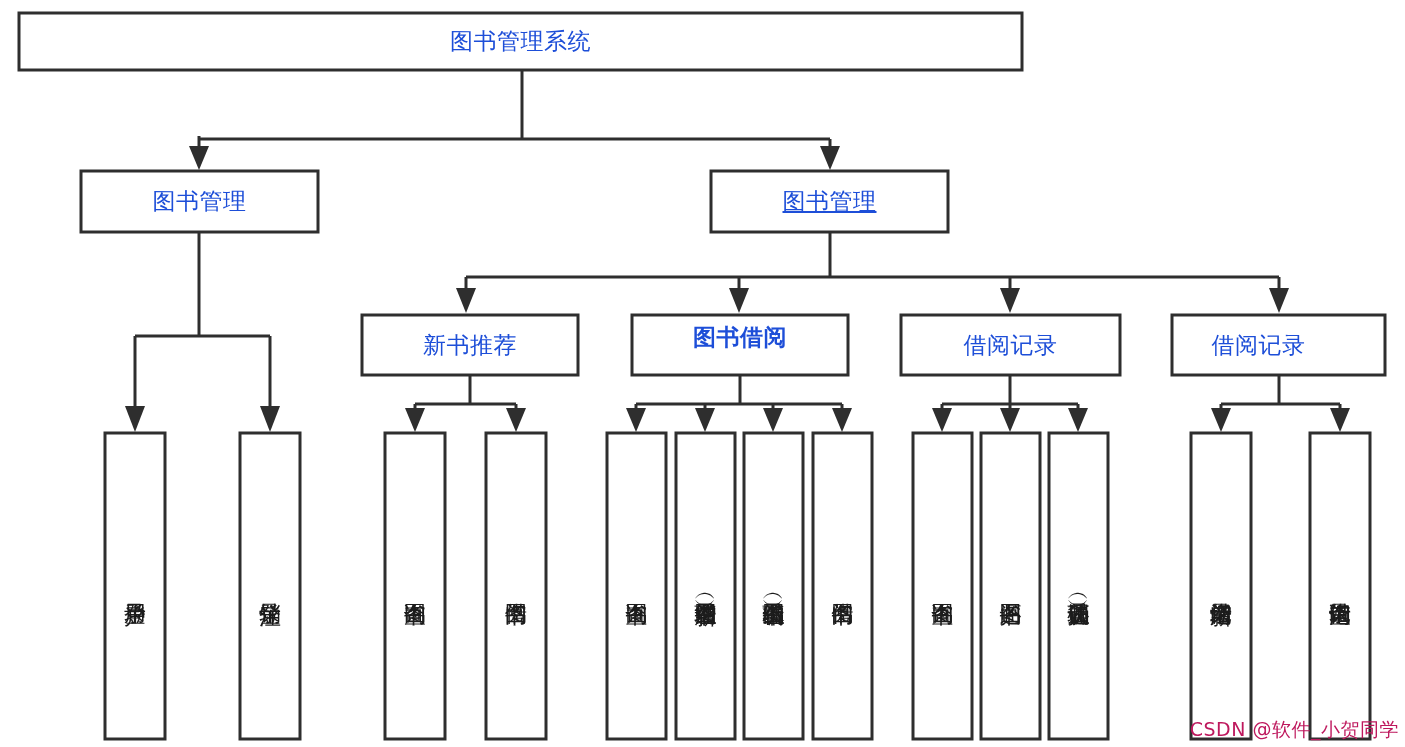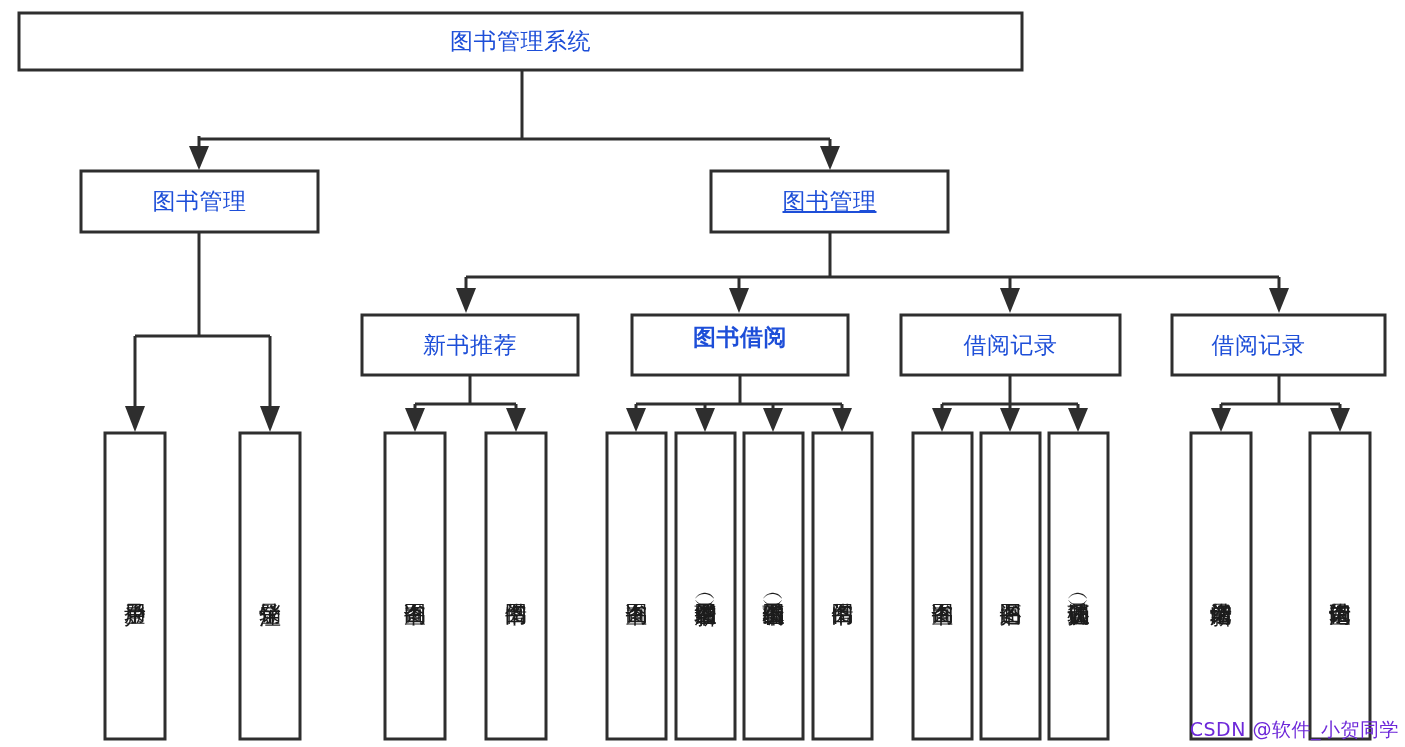--- a/index.html
+++ b/index.html
@@ -60,21 +60,21 @@
     line-height: 1.28;
     writing-mode: vertical-rl;
     text-orientation: upright;
     white-space: nowrap;
     pointer-events: none;
   }
   .watermark {
     position: absolute;
     right: 6px;
     bottom: 4px;
-    color: #6d28d9;
+    color: #be185d;
     font-size: 19px;
     letter-spacing: 0.5px;
     white-space: nowrap;
     user-select: none;
   }
 </style>
 </head>
 <body>
 
 <div id="canvas">

